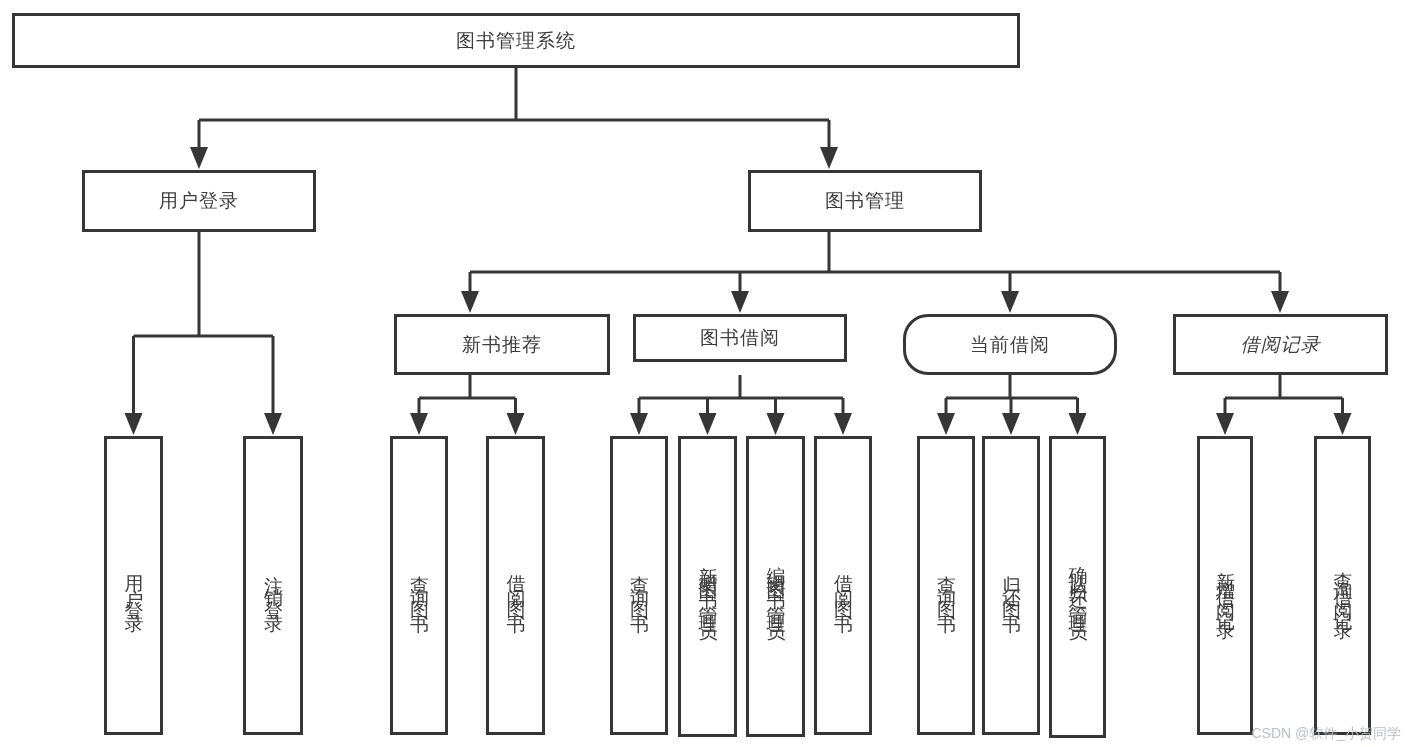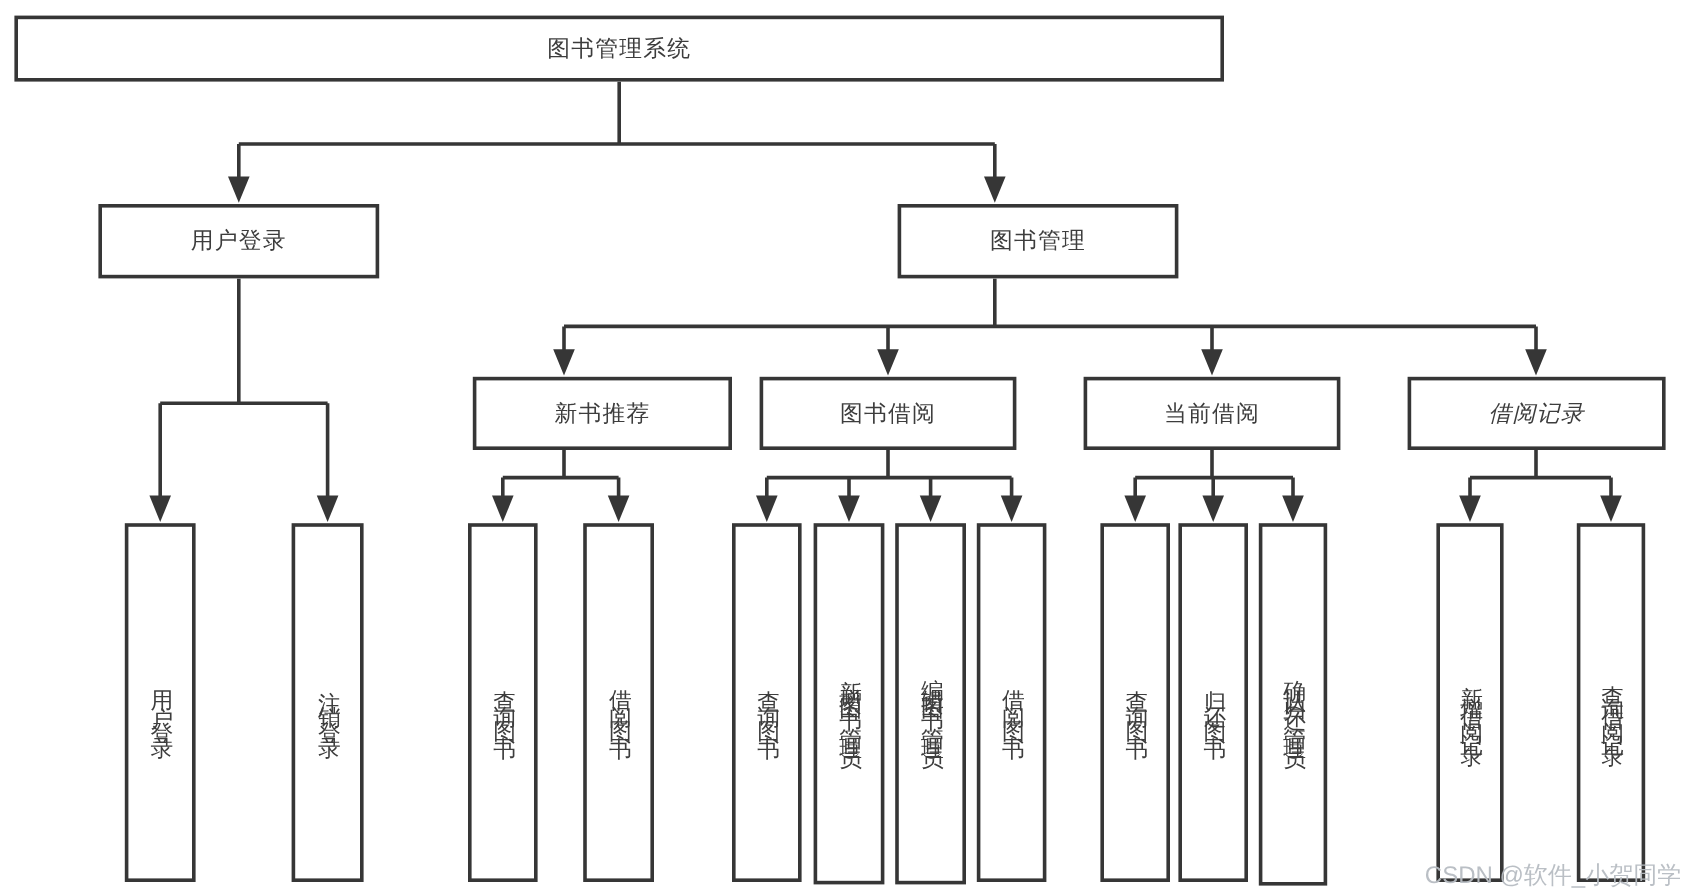--- a/index.html
+++ b/index.html
@@ -34,21 +34,21 @@
     font-size: 19px;
     line-height: 1.1;
   }
   .ls-13 .v-label { letter-spacing: 13px; }
   .ls-10 .v-label { letter-spacing: 10px; }
   .ls-8  .v-label { letter-spacing: 8px; }
   .watermark {
     position: absolute;
     right: 4px;
     bottom: 4px;
-    font-size: 20px;
+    font-size: 14px;
     color: #b7bcc2;
     opacity: 0.95;
     white-space: nowrap;
   }
 </style>
 </head>
 <body>
 
 <div class="canvas">
 
@@ -106,24 +106,24 @@
   <div class="node h-node" style="left:82px;top:170px;width:234px;height:62px;">
     <span>用户登录</span>
   </div>
   <div class="node h-node" style="left:712px;top:170px;width:234px;height:62px;margin-left:36px;">
     <span>图书管理</span>
   </div>
 
   <div class="node h-node" style="left:362px;top:314px;width:216px;height:61px;margin-left:32px;">
     <span>新书推荐</span>
   </div>
-  <div class="node h-node" style="left:633px;top:314px;width:214px;height:61px;">
+  <div class="node h-node" style="left:633px;top:314px;width:214px;height:48px;">
     <span>图书借阅</span>
   </div>
-  <div class="node h-node" style="left:903px;top:314px;width:214px;height:61px;">
+  <div class="node h-node" style="left:903px;top:314px;width:214px;height:61px;border-radius:25px;">
     <span>当前借阅</span>
   </div>
   <div class="node h-node" style="left:1173px;top:314px;width:215px;height:61px;font-style:italic;">
     <span>借阅记录</span>
   </div>
 
   <div class="node v-node ls-13" style="left:104px;top:436px;width:59px;height:299px;">
     <span class="v-label">用户登录</span>
   </div>
   <div class="node v-node ls-13" style="left:243px;top:436px;width:60px;height:299px;">

